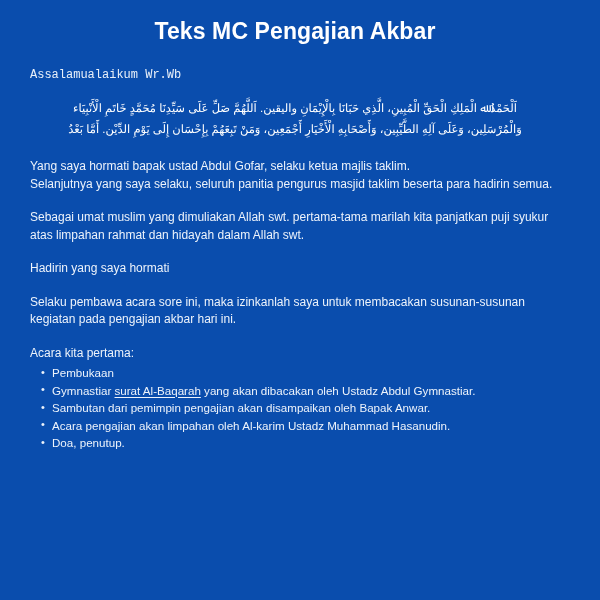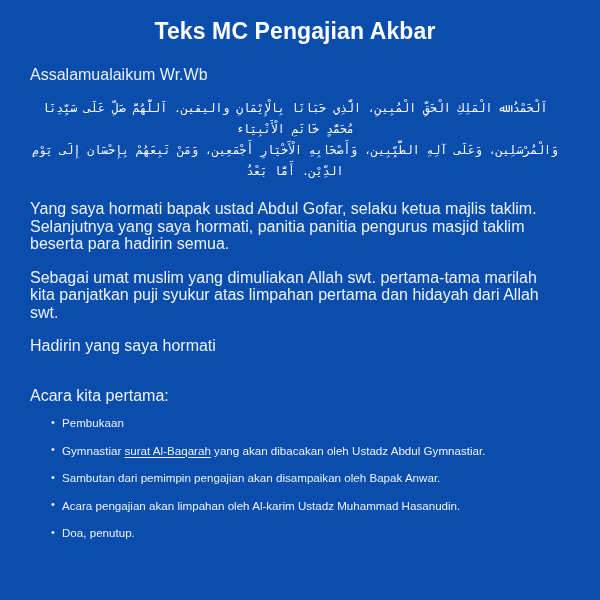--- a/index.html
+++ b/index.html
@@ -32,40 +32,41 @@
     text-align: center;
     font-size: 23px;
     line-height: 34px;
     font-weight: bold;
     letter-spacing: 0.1px;
     color: #FFFFFF;
   }
 
   .salam {
     margin: 16px 0 0 0;
-    font-size: 16px;
+    font-size: 12px;
     line-height: 18px;
     color: #E9F0F9;
+    font-family: Liberation Mono, monospace;
   }
 
   .arabic-block {
     margin: 14px 0 0 0;
     direction: rtl;
     text-align: center;
     unicode-bidi: isolate;
-    font-family: Liberation Mono, monospace;
+    font-family: Liberation Sans, sans-serif;
     font-size: 11.5px;
     line-height: 21px;
     color: #FFFFFF;
     white-space: normal;
   }
 
   .para {
     margin: 0;
-    font-size: 16px;
+    font-size: 12px;
     line-height: 17.5px;
     color: #EDF3FB;
   }
 
   .para + .para {
     margin-top: 0;
   }
 
   .gap-lg { height: 18px; }
   .gap-md { height: 16px; }
@@ -75,21 +76,21 @@
     margin: 2px 0 0 0;
     padding: 0;
   }
 
   .list li {
     position: relative;
     padding-left: 22px;
     font-size: 11.6px;
     line-height: 17.5px;
     color: #EDF3FB;
-    margin: 10px;
+    margin: 0;
   }
 
   .list li::before {
     content: "\2022";
     position: absolute;
     left: 11px;
     top: -0.5px;
     font-size: 11px;
     color: #EDF3FB;
   }
@@ -110,32 +111,33 @@
   <p class="salam">Assalamualaikum Wr.Wb</p>
 
   <div class="arabic-block">
     <div>اَلْحَمْدُ ﷲ الْمَلِكِ الْحَقِّ الْمُبِينِ، الَّذِي حَبَانَا بِالْإِيْمَانِ واليقين. اَللَّهُمَّ صَلِّ عَلَى سَيِّدِنَا مُحَمَّدٍ خَاتَمِ الْأَنْبِيَاء</div>
     <div>وَالْمُرْسَلِين، وَعَلَى آلِهِ الطَّيِّبِين، وَأَصْحَابِهِ الْأَخْيَارِ أَجْمَعِين، وَمَنْ تَبِعَهُمْ بِإِحْسَان إِلَى يَوْمِ الدِّيْن. أَمَّا بَعْدُ</div>
   </div>
 
   <div class="gap-lg"></div>
 
   <p class="para">Yang saya hormati bapak ustad Abdul Gofar, selaku ketua majlis taklim.</p>
-  <p class="para">Selanjutnya yang saya hormati, panitia panitia pengurus masjid taklim beserta para hadirin semua.</p>
+  <p class="para">Selanjutnya yang saya selaku, seluruh panitia pengurus masjid taklim beserta para hadirin semua.</p>
 
   <div class="gap-md"></div>
 
-  <p class="para">Sebagai umat muslim yang dimuliakan Allah swt. pertama-tama marilah kita panjatkan puji syukur atas limpahan pertama dan hidayah dari Allah swt.</p>
+  <p class="para">Sebagai umat muslim yang dimuliakan Allah swt. pertama-tama marilah kita panjatkan puji syukur atas limpahan rahmat dan hidayah dalam Allah swt.</p>
 
   <div class="gap-md"></div>
 
   <p class="para">Hadirin yang saya hormati</p>
 
   <div class="gap-md"></div>
 
+  <p class="para">Selaku pembawa acara sore ini, maka izinkanlah saya untuk membacakan susunan-susunan kegiatan pada pengajian akbar hari ini.</p>
 
   <div class="gap-md"></div>
 
   <p class="para">Acara kita pertama:</p>
 
   <ul class="list">
     <li>
       <span>Pembukaan</span>
     </li>
     <li>

